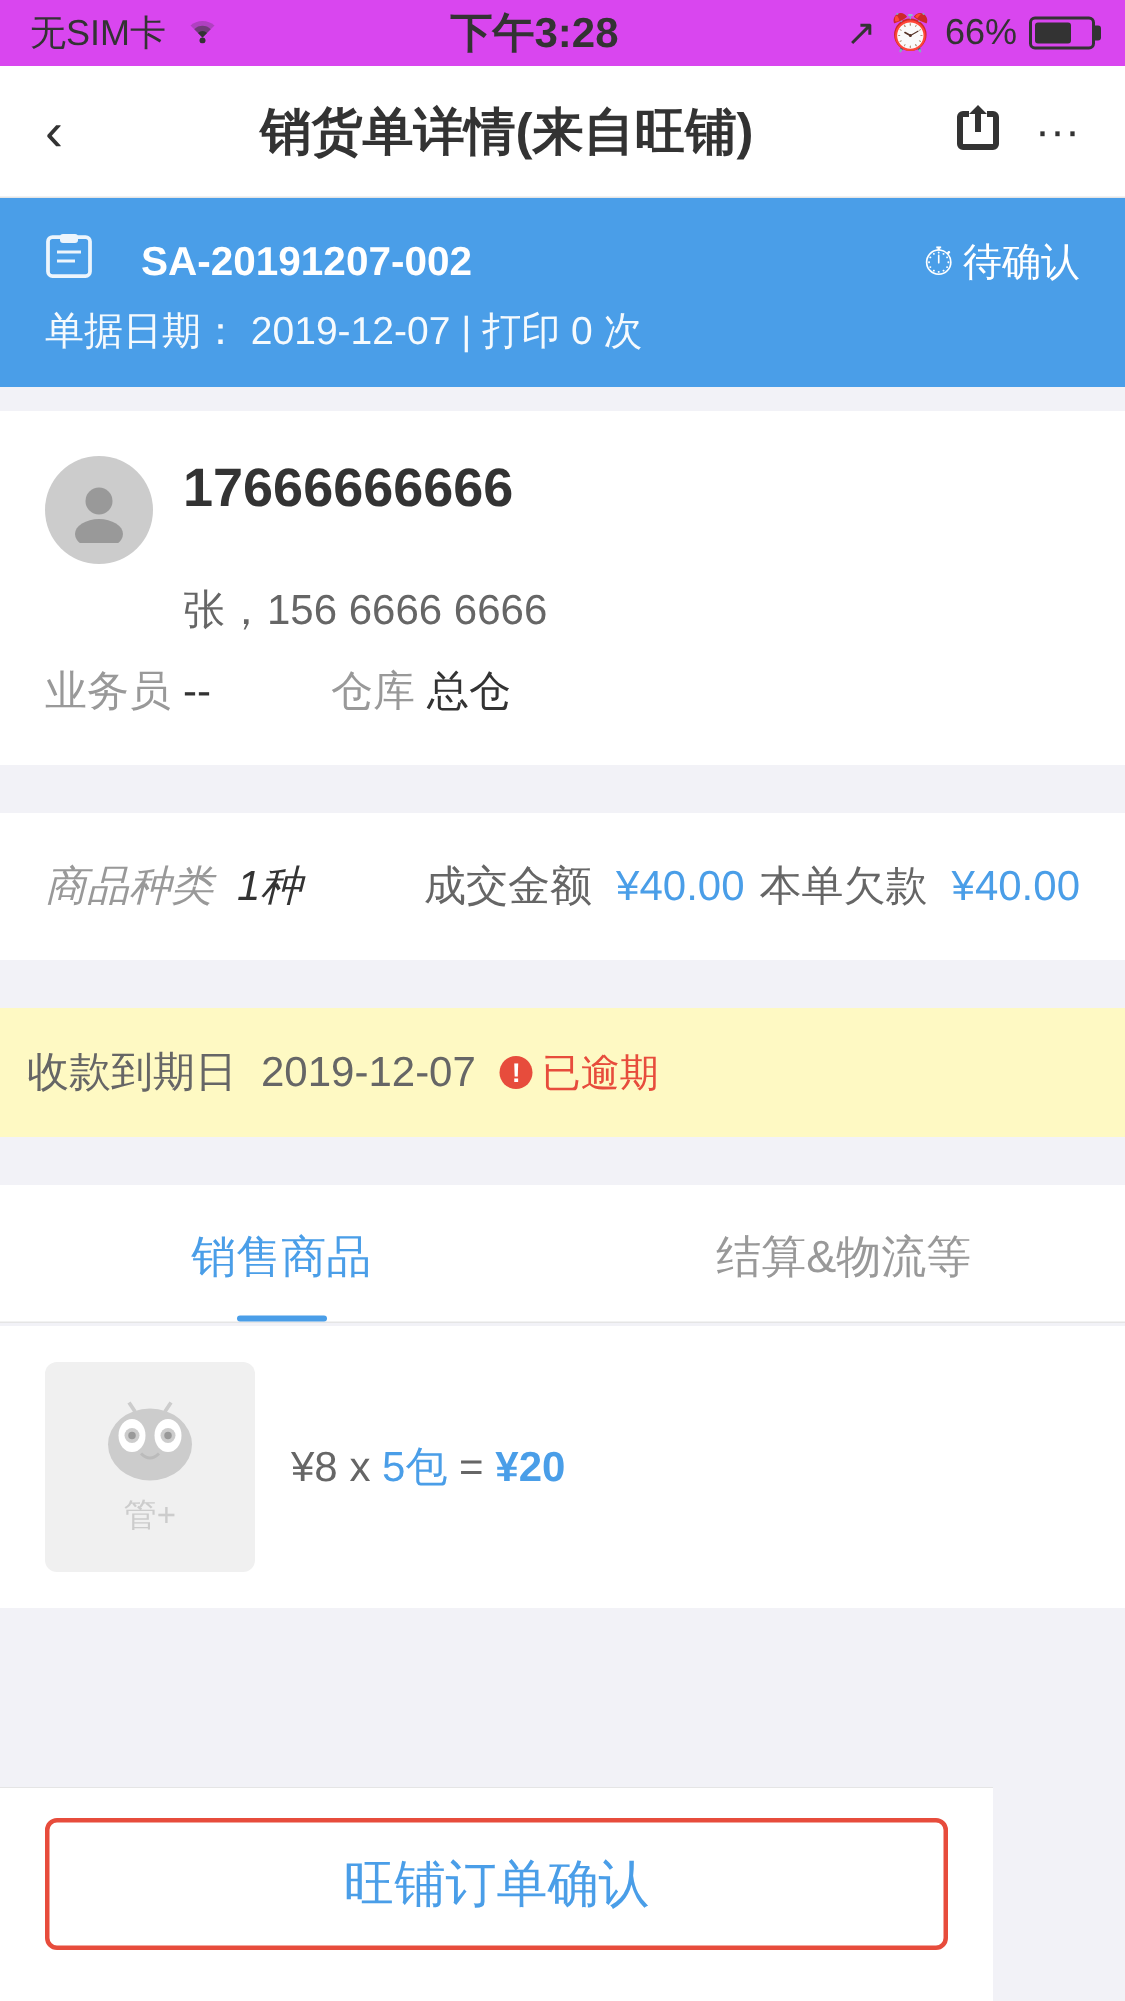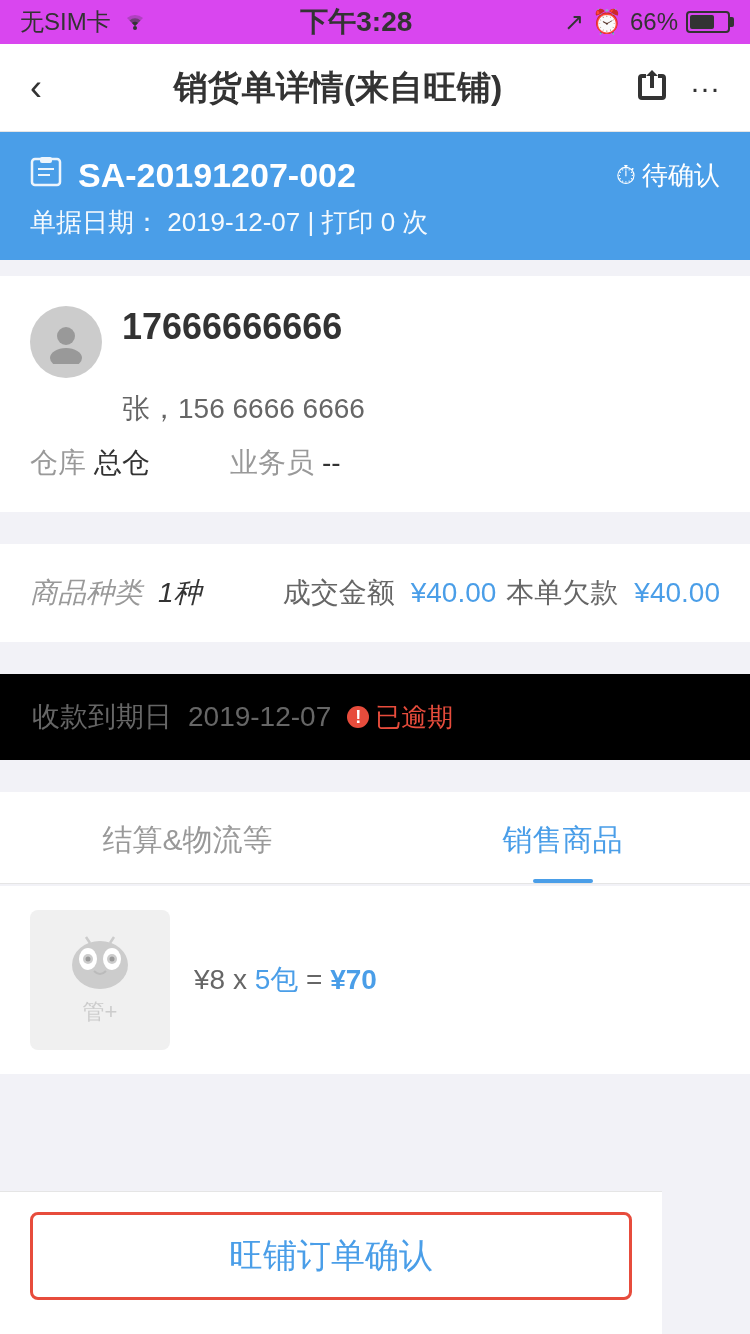--- a/index.html
+++ b/index.html
@@ -72,23 +72,23 @@
       margin-bottom: 0;
     }
     .order-header-top {
       display: flex;
       align-items: center;
       justify-content: space-between;
     }
     .order-id {
       display: flex;
       align-items: center;
-      gap: 12px;
+      gap: 28px;
       color: #fff;
-      font-size: 34px;
+      font-size: 27px;
       font-weight: 700;
       justify-content: center;
     }
     .order-status {
       display: flex;
       align-items: center;
       gap: 6px;
       color: #fff;
       font-size: 26px;
     }
@@ -179,23 +179,23 @@
       align-items: center;
       gap: 16px;
       font-size: 28px;
     }
     .amount-label { color: #666; }
     .amount-value { color: #4a9ee8; font-weight: 500; }
     .amount-value.overdue { color: #4a9ee8; }
 
     
     .due-section {
-      background: #000000;
+      background: #fef9c3;
       margin-top: 16px;
-      padding: 24px 32px;
+      padding: 24px 18px;
       display: flex;
       align-items: center;
       gap: 16px;
       font-size: 28px;
       color: #666;
     }
     .overdue-badge {
       display: flex;
       align-items: center;
       gap: 6px;
@@ -398,26 +398,26 @@
       <svg width="44" height="44" viewBox="0 0 44 44" fill="#999">
         <circle cx="22" cy="16" r="9"></circle>
         <ellipse cx="22" cy="38" rx="16" ry="10"></ellipse>
       </svg>
     </div>
     <span class="customer-name">17666666666</span>
   </div>
   <div class="customer-info">张，156 6666 6666</div>
   <div class="customer-meta">
     <div class="meta-item">
+      <span class="meta-label">业务员</span>
+      <span class="meta-value">--</span>
+    </div>
+    <div class="meta-item">
       <span class="meta-label">仓库</span>
       <span class="meta-value">总仓</span>
-    </div>
-    <div class="meta-item">
-      <span class="meta-label">业务员</span>
-      <span class="meta-value">--</span>
     </div>
   </div>
 </div>
 
 <div class="separator"></div>
 <div class="summary-section">
   <div class="summary-left">
     <div class="summary-item">
       <span class="label">商品种类</span>
       <span class="value">1种</span>
@@ -440,25 +440,25 @@
   <span>收款到期日</span>
   <span>2019-12-07</span>
   <div class="overdue-badge">
     <div class="overdue-dot">!</div>
     <span>已逾期</span>
   </div>
 </div>
 
 <div class="separator"></div>
 <div class="tabs-section">
+  <div class="tab-item active">
+    <span>销售商品</span>
+  </div>
   <div class="tab-item">
     <span>结算&amp;物流等</span>
-  </div>
-  <div class="tab-item active">
-    <span>销售商品</span>
   </div>
 </div>
 
 <div class="product-section">
   <div class="product-item">
     <div class="product-thumb">
       <div class="product-owl">
         <svg width="80" height="60" viewBox="0 0 80 60" fill="#ccc">
           <ellipse cx="40" cy="32" rx="28" ry="24"></ellipse>
           <ellipse cx="28" cy="26" rx="9" ry="11" fill="#fff"></ellipse>
@@ -472,21 +472,21 @@
         </svg>
         <span class="product-owl-text">管+</span>
       </div>
     </div>
     <div class="product-info">
       <div class="product-price">
         <span>¥8</span>
         <span> x </span>
         <span class="highlight">5包</span>
         <span> = </span>
-        <span class="total">¥70</span>
+        <span class="total">¥20</span>
       </div>
     </div>
   </div>
 </div>
 
 <div class="empty-area"></div>
 
 <div class="bottom-bar">
   <button class="confirm-button">旺铺订单确认</button>
 </div>

